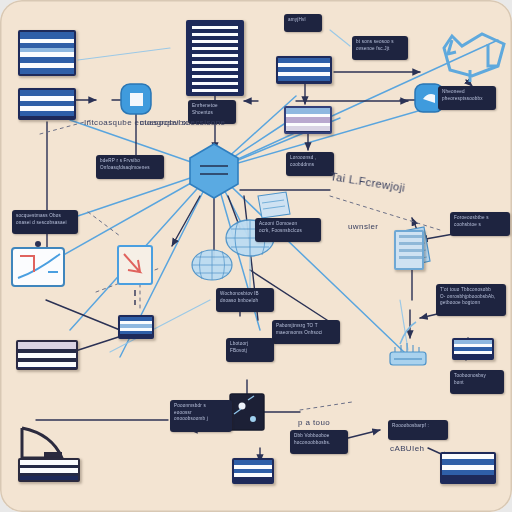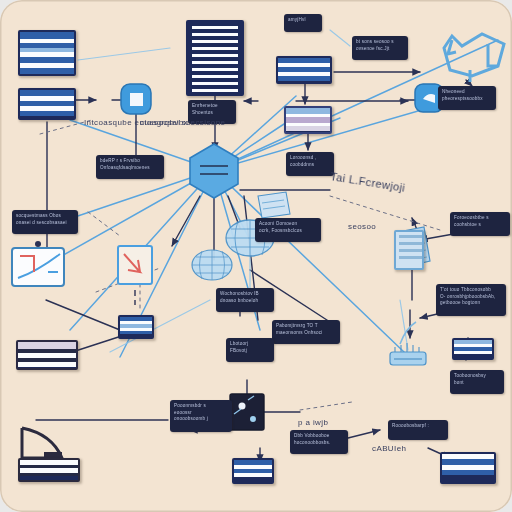--- a/index.html
+++ b/index.html
@@ -366,17 +366,17 @@
       <div>Roooobosbarpf :</div>
     </div>
   <div class="lbl" style="left:290px;top:430px;width:50px;height:18px">
       <div>Dbb Vobbooboe</div>
       <div>hoconoobbosbs.</div>
     </div>
 
   <div class="hand" style="left:84px;top:118px">Intcoasqube entoagrqbvbx</div>
   <div class="hand" style="left:140px;top:118px">cuesocsei scecsisone</div>
   <div class="hand big" style="left:330px;top:176px;transform:rotate(9deg)">Tai L.Fcrewjoji</div>
-  <div class="hand" style="left:348px;top:222px">seosoo</div>
-  <div class="hand" style="left:298px;top:418px">p a iwjb</div>
-  <div class="hand" style="left:372px;top:444px">cABUIeh</div>
+  <div class="hand" style="left:348px;top:222px">uwnsler</div>
+  <div class="hand" style="left:298px;top:418px">p a touo</div>
+  <div class="hand" style="left:390px;top:444px">cABUIeh</div>
 
 </div>
 
 </body></html>

